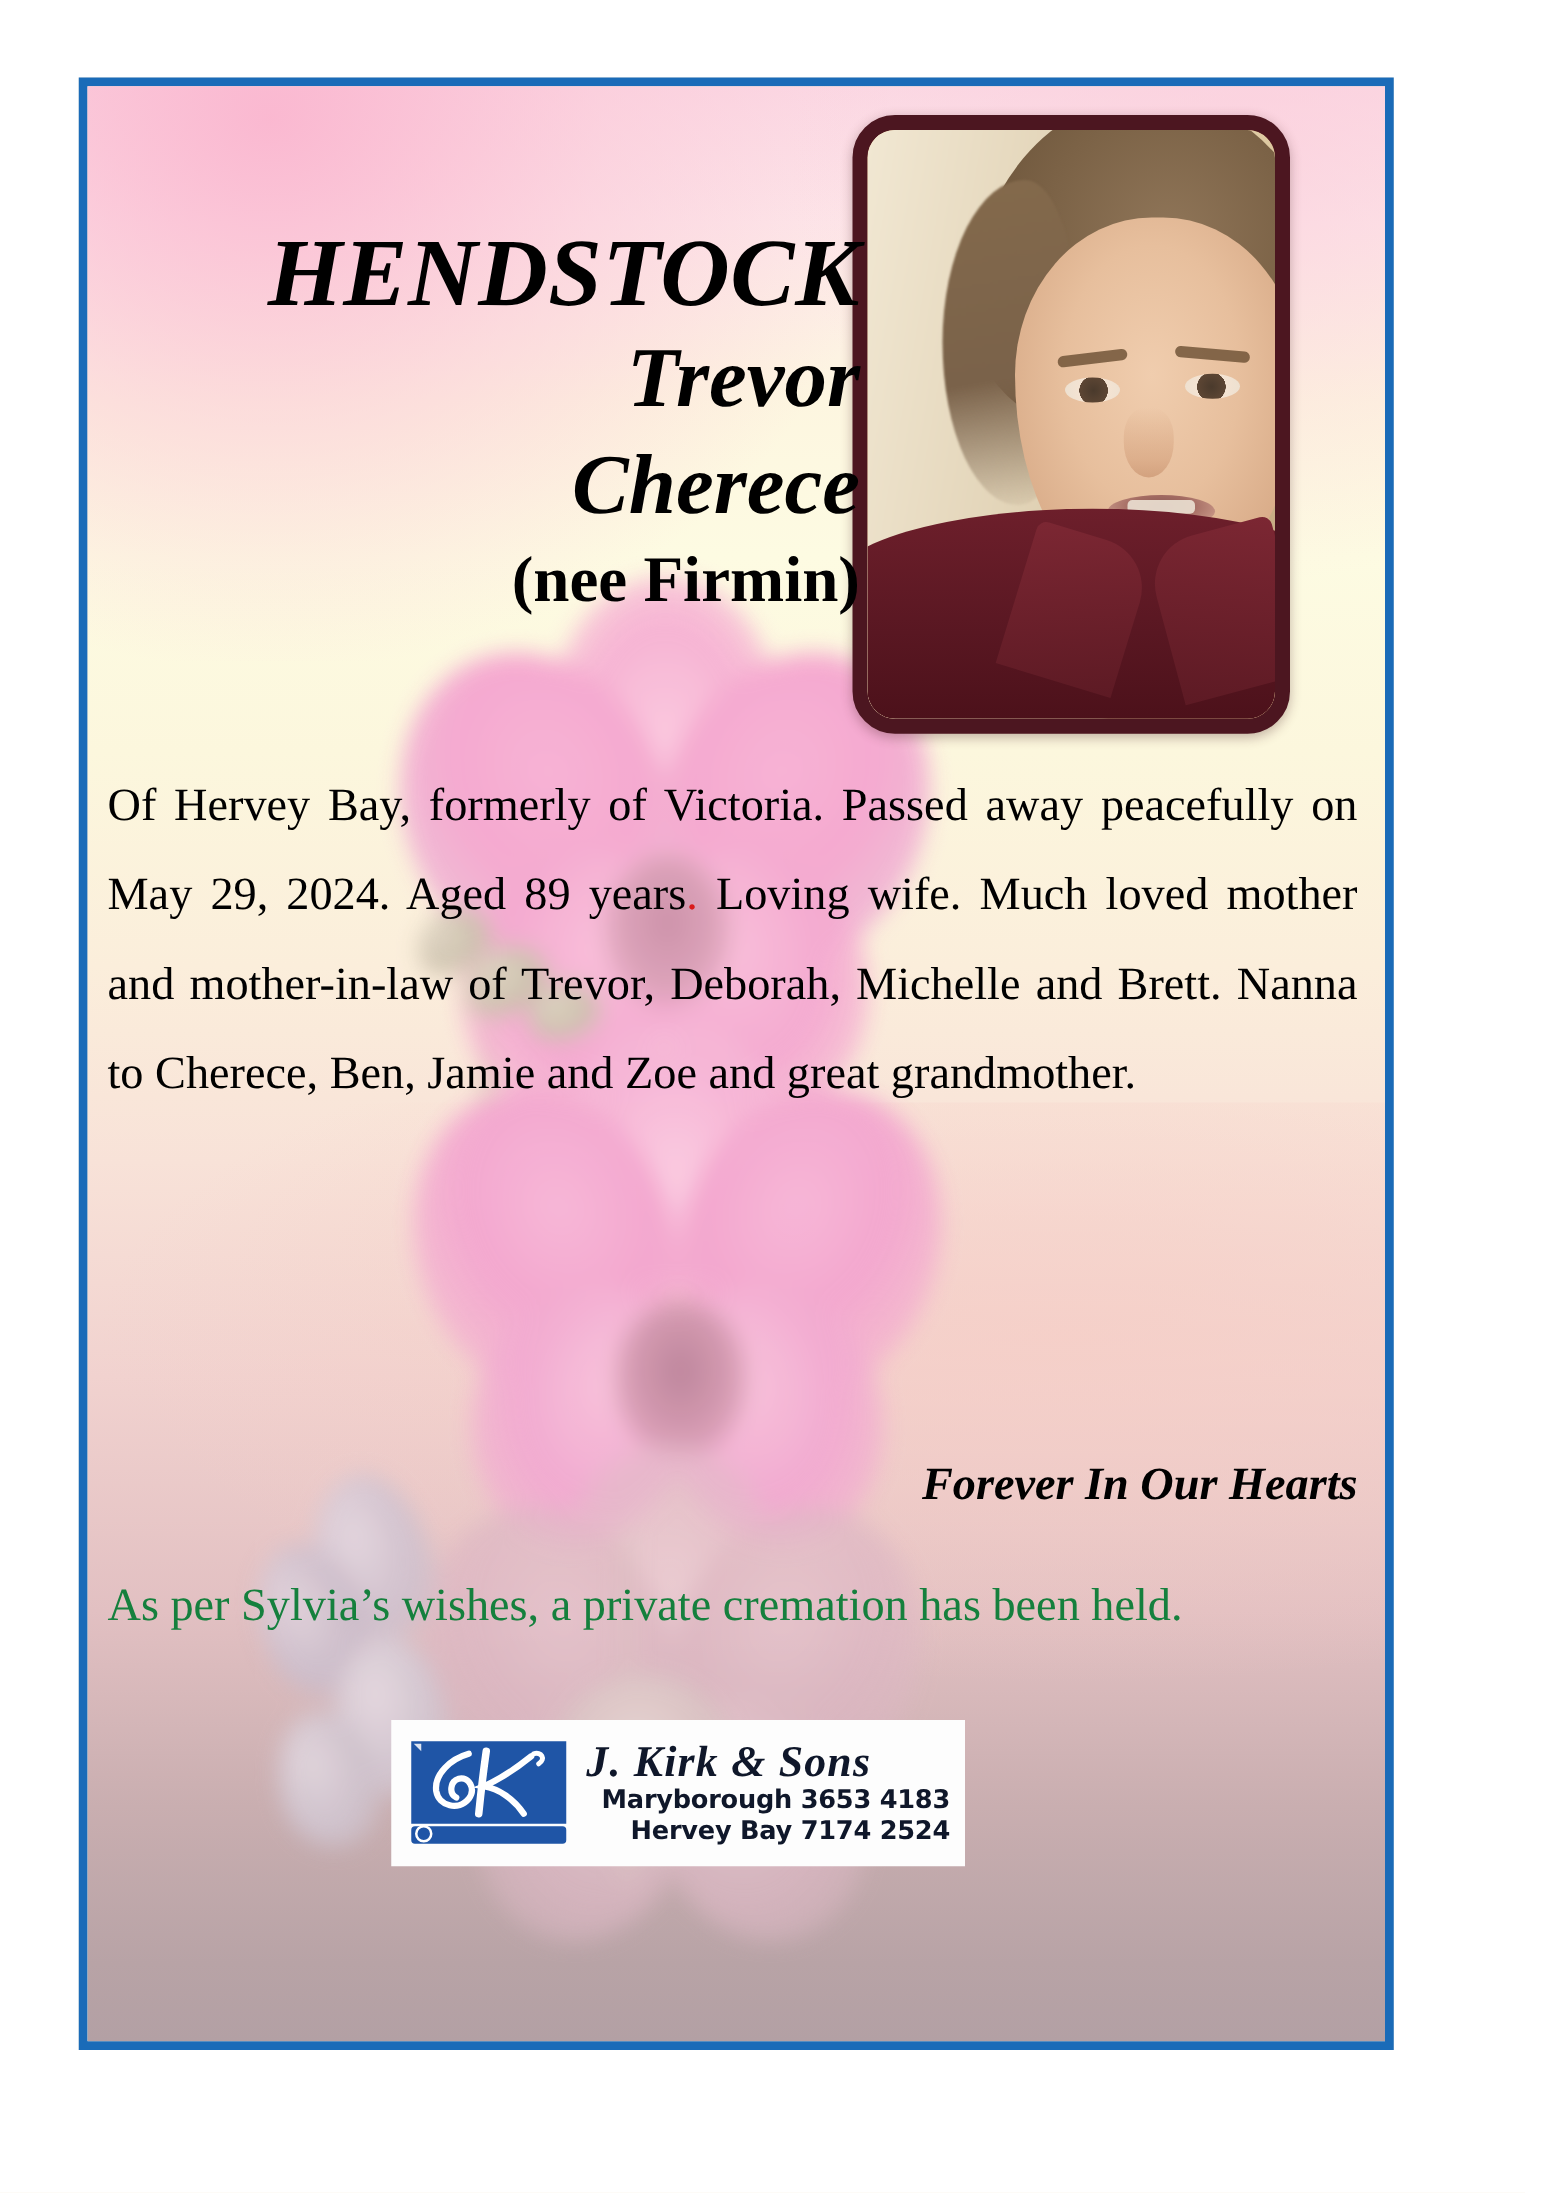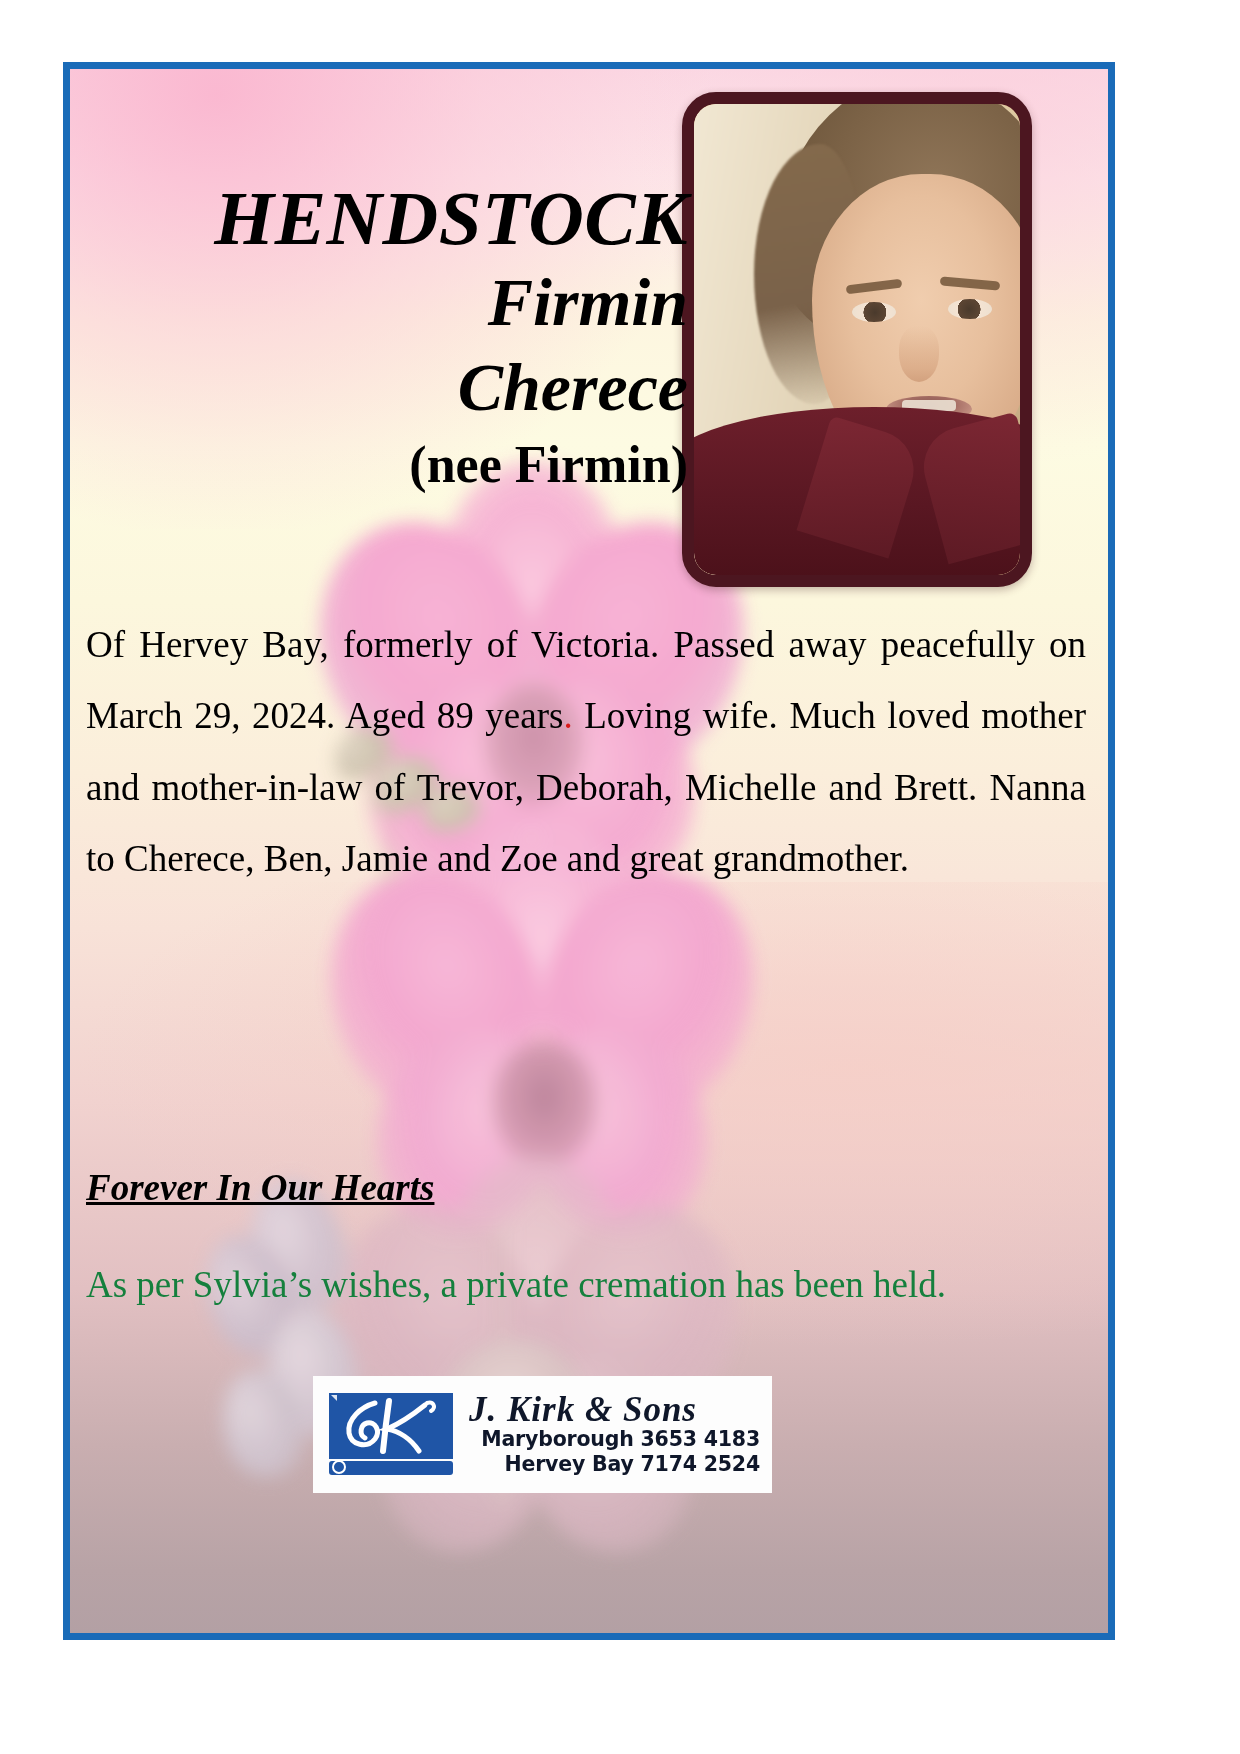--- a/index.html
+++ b/index.html
@@ -314,26 +314,25 @@
     text-justify: inter-word;
   }
   #body-copy p { margin: 0; }
   .red-dot { color: #d91b1b; }
 
   #tribute {
     position: absolute;
     left: 16px;
     top: 1097px;
     width: 1000px;
-    text-align: left;
+    text-align: right;
     font-size: 37px;
     font-weight: 700;
     font-style: italic;
     color: #000;
-    text-decoration: underline;
   }
 
   #closing {
     position: absolute;
     left: 16px;
     top: 1180px;
     width: 1000px;
     font-size: 37px;
     line-height: 1.93;
     color: #15803d;
@@ -457,27 +456,27 @@
         <div class="ph-chin"></div>
         <div class="ph-neck"></div>
         <div class="ph-shirt"></div>
         <div class="ph-collar-l"></div>
         <div class="ph-collar-r"></div>
       </div>
     </div>
 
     <div id="name-block">
       <div class="surname">HENDSTOCK</div>
-      <div class="given">Firmin</div>
+      <div class="given">Trevor</div>
       <div class="given">Cherece</div>
       <div class="nee">(nee Firmin)</div>
     </div>
 
     <div id="body-copy">
-      <p><span>Of Hervey Bay, formerly of Victoria. Passed away peacefully on March 29, 2024. Aged 89 years</span><span class="red-dot">.</span><span> Loving wife. Much loved mother and mother-in-law of Trevor,  Deborah, Michelle and Brett. Nanna to Cherece, Ben, Jamie and Zoe and great grandmother.</span></p>
+      <p><span>Of Hervey Bay, formerly of Victoria. Passed away peacefully on May 29, 2024. Aged 89 years</span><span class="red-dot">.</span><span> Loving wife. Much loved mother and mother-in-law of Trevor,  Deborah, Michelle and Brett. Nanna to Cherece, Ben, Jamie and Zoe and great grandmother.</span></p>
     </div>
 
     <div id="tribute">Forever In Our Hearts</div>
 
     <div id="closing">
       <p>As per Sylvia’s wishes, a private cremation has been held.</p>
     </div>
 
     <div id="logo">
       <div class="logo-mark">

